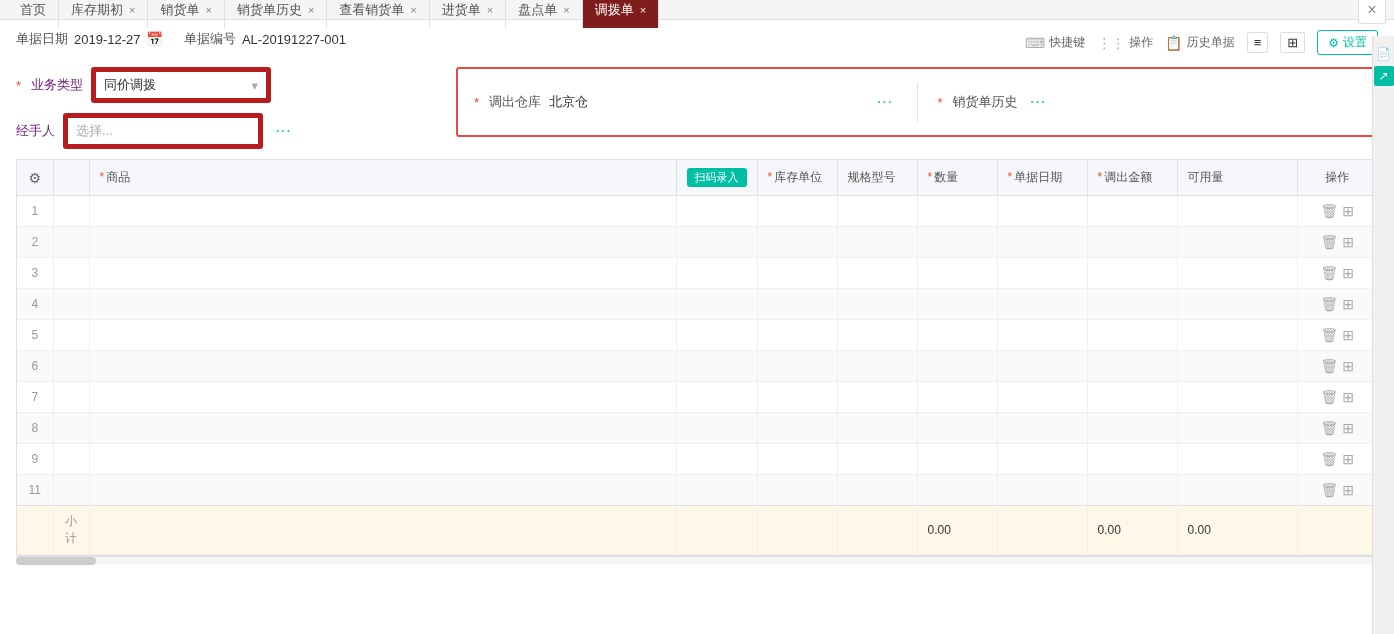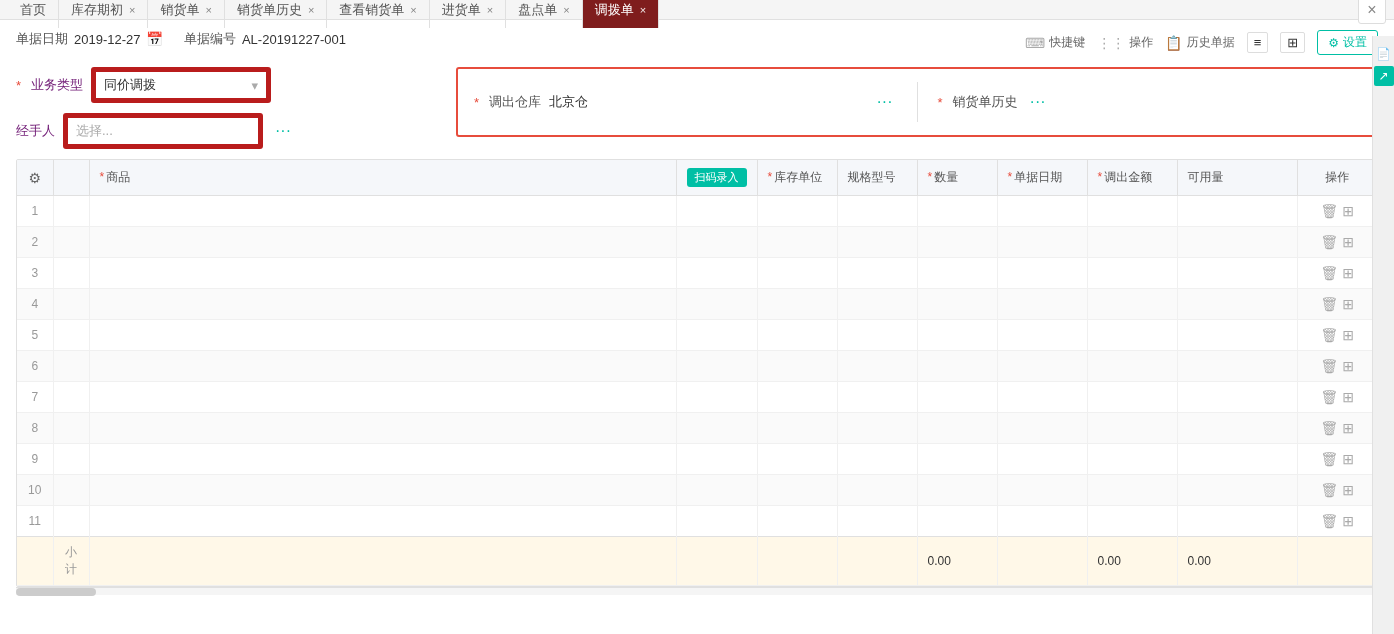--- a/index.html
+++ b/index.html
@@ -537,33 +537,20 @@
             <td></td>
             <td></td>
             <td></td>
             <td></td>
             <td></td>
             <td></td>
             <td></td>
             <td style="text-align:center;"><span class="op-icon">🗑</span><span class="op-icon">⊞</span></td>
           </tr>
         <tr>
-            <td class="row-num">10</td>
-            <td></td>
-            <td></td>
-            <td></td>
-            <td></td>
-            <td></td>
-            <td></td>
-            <td></td>
-            <td></td>
-            <td></td>
-            <td style="text-align:center;"><span class="op-icon">🗑</span><span class="op-icon">⊞</span></td>
-          </tr>
-        <tr>
             <td class="row-num">11</td>
             <td></td>
             <td></td>
             <td></td>
             <td></td>
             <td></td>
             <td></td>
             <td></td>
             <td></td>
             <td></td>

